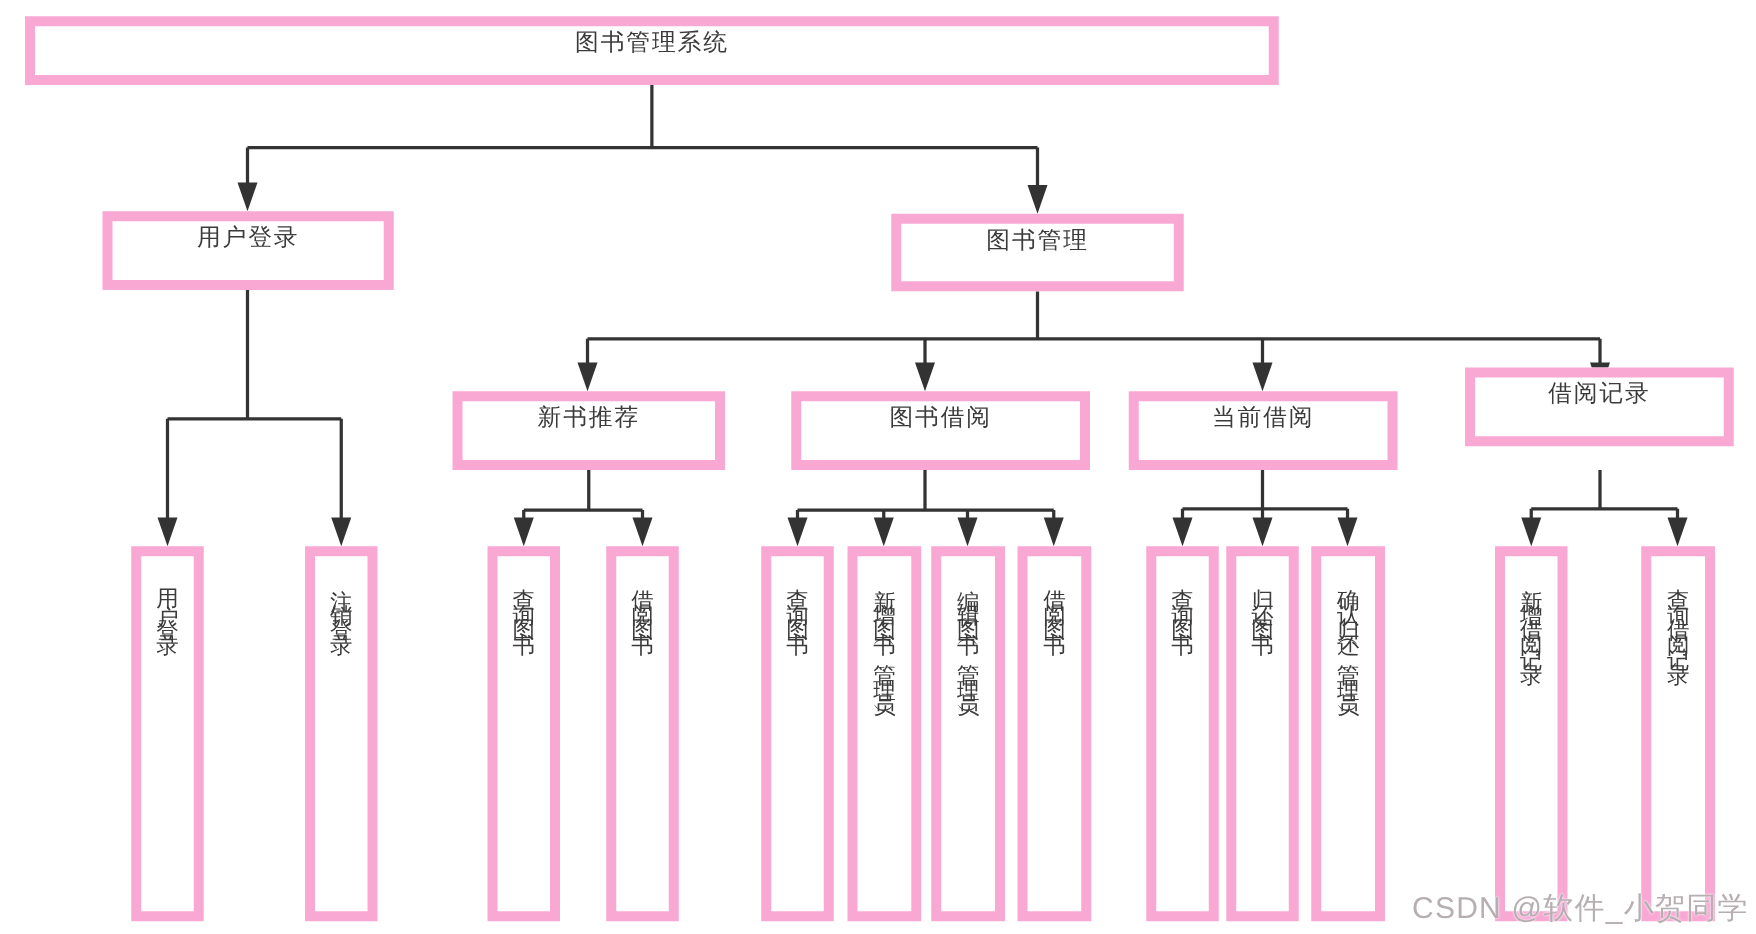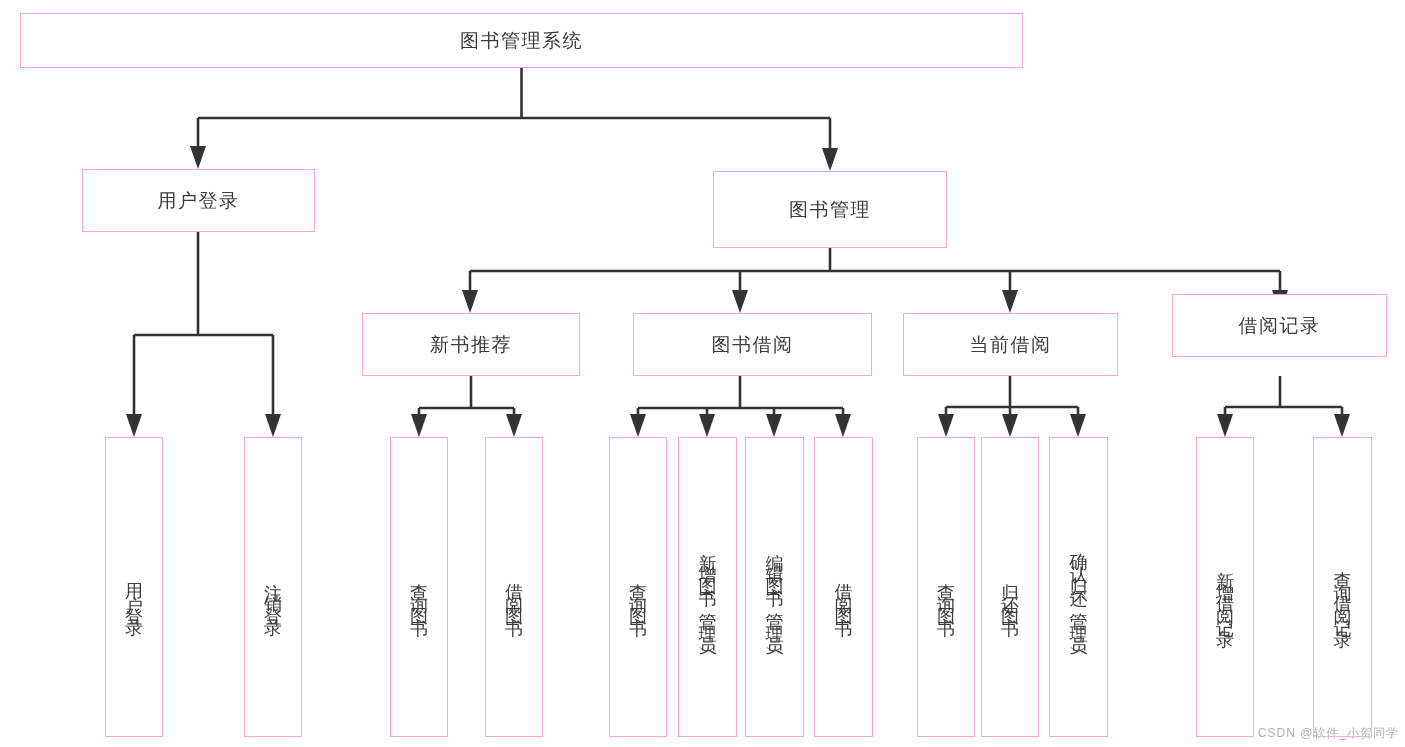--- a/index.html
+++ b/index.html
@@ -7,24 +7,23 @@
     position:relative;
     width:1405px;height:747px;
     background:#ffffff;
     font-family:"Liberation Sans",sans-serif;
     overflow:hidden;
   }
   .wires{position:absolute;left:0;top:0;width:1405px;height:747px;}
   .box{
     position:absolute;
     box-sizing:border-box;
-    border:1px solid #f9a8d4;
+    border:8px solid #f9a8d4;
     background:#ffffff;
     display:flex;
-    align-items:center;
     justify-content:center;
     color:#3b3b3b;
   }
   .hlabel{
     font-size:19px;
     letter-spacing:1.5px;
     color:#3b3b3b;
     white-space:nowrap;
   }
   .leaf{top:437px;height:300px;}
@@ -35,21 +34,21 @@
     letter-spacing:12px;
     margin-top:12px;
     color:#3b3b3b;
     line-height:1;
     white-space:nowrap;
   }
   .watermark{
     position:absolute;
     right:6px;
     bottom:5px;
-    font-size:12px;
+    font-size:24px;
     color:rgba(178,170,173,0.95);
     text-shadow:0 0 2px rgba(255,255,255,0.9), 0 0 1px rgba(255,255,255,0.9);
     letter-spacing:1px;
     z-index:10;
     white-space:nowrap;
   }
 </style>
 </head>
 <body>
 
@@ -95,21 +94,21 @@
     </g>
   </svg>
 
   <div class="box" style="left:20px;top:13px;width:1003px;height:55px;">
     <span class="hlabel">图书管理系统</span>
   </div>
 
   <div class="box" style="left:82px;top:169px;width:233px;height:63px;">
     <span class="hlabel">用户登录</span>
   </div>
-  <div class="box" style="left:713px;top:171px;width:234px;height:77px;">
+  <div class="box" style="left:713px;top:171px;width:234px;height:62px;">
     <span class="hlabel">图书管理</span>
   </div>
 
   <div class="box" style="left:362px;top:313px;width:218px;height:63px;">
     <span class="hlabel">新书推荐</span>
   </div>
   <div class="box" style="left:633px;top:313px;width:239px;height:63px;">
     <span class="hlabel">图书借阅</span>
   </div>
   <div class="box" style="left:903px;top:313px;width:215px;height:63px;">

